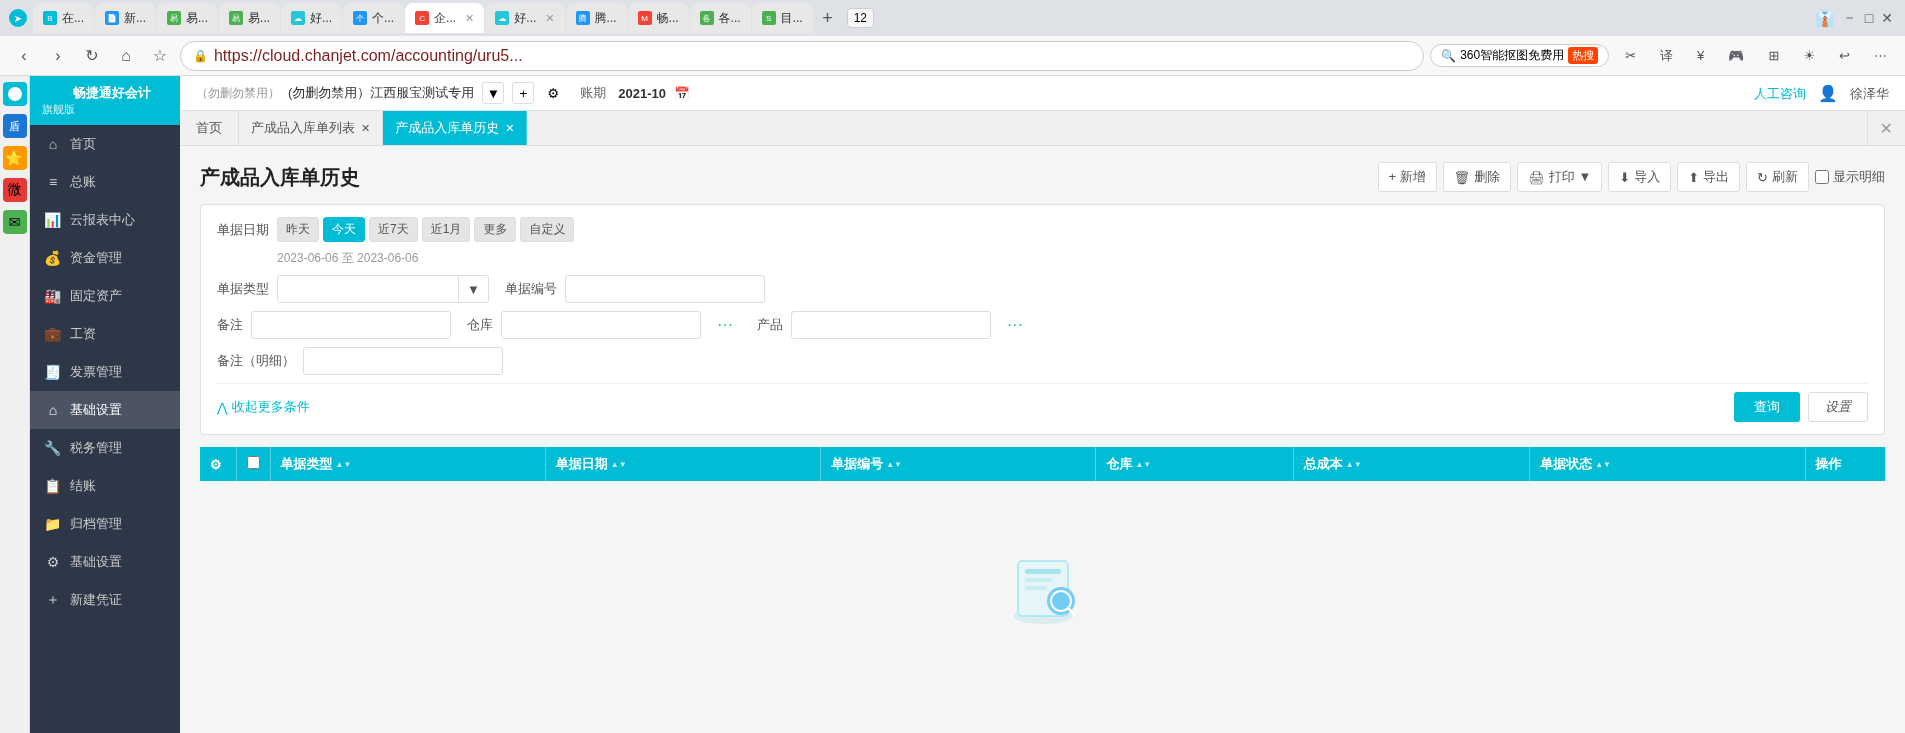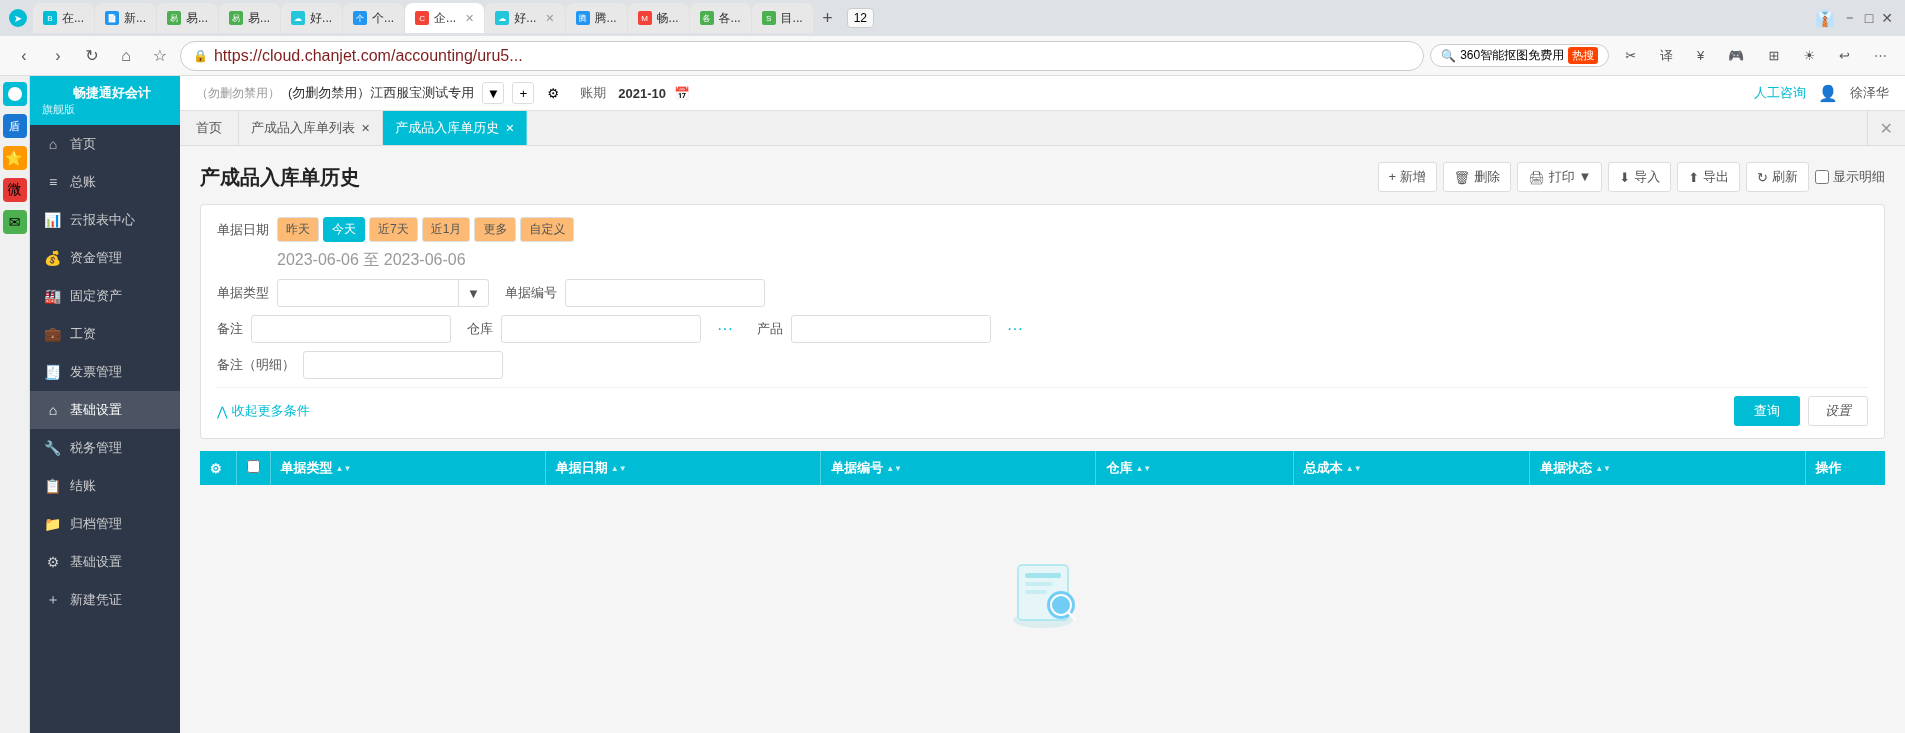--- a/index.html
+++ b/index.html
@@ -48,21 +48,21 @@
     .nav-header-sub { color: rgba(255,255,255,0.8); font-size: 11px; }
     .nav-item { display: flex; align-items: center; gap: 8px; padding: 10px 14px; color: #ccc; cursor: pointer; font-size: 13px; }
     .nav-item.active { background: rgba(255,255,255,0.15); color: #fff; }
     .nav-item-icon { font-size: 14px; width: 18px; text-align: center; }
 
     
     .content-area { flex: 1; display: flex; flex-direction: column; background: #f5f5f5; overflow: hidden; }
 
     
     .top-bar { background: #fff; padding: 6px 16px; display: flex; align-items: center; gap: 8px; border-bottom: 1px solid #e0e0e0; font-size: 13px; }
-    .top-bar-right { margin-left: auto; display: flex; align-items: center; gap: 12px; color: #555; }
+    .top-bar-right { margin-left: auto; display: flex; align-items: flex-end; gap: 12px; color: #555; }
 
     
     .page-content { padding: 16px 20px; overflow-y: auto; flex: 1; }
     .page-title { font-size: 20px; font-weight: bold; color: #222; margin-bottom: 16px; }
     .toolbar-btn { display: flex; align-items: center; gap: 4px; padding: 5px 10px; border: 1px solid #ddd; background: #fff; border-radius: 3px; cursor: pointer; font-size: 13px; color: #333; }
     .btn-add { color: #555; }
     .btn-del { color: #555; }
     .btn-print { color: #555; }
     .btn-import { color: #555; }
     .btn-export { color: #555; }
@@ -71,23 +71,23 @@
     .checkbox-small { width: 14px; height: 14px; }
 
     
     .search-form { background: #fff; border: 1px solid #e0e0e0; border-radius: 4px; padding: 12px 16px; margin-bottom: 12px; }
     .search-row { display: flex; align-items: center; gap: 16px; margin-bottom: 8px; flex-wrap: wrap; }
     .search-field { display: flex; align-items: center; gap: 8px; }
     .search-label { color: #555; font-size: 13px; white-space: nowrap; }
     .search-input { border: 1px solid #ddd; border-radius: 3px; padding: 4px 8px; font-size: 13px; height: 28px; }
     .search-input-wide { width: 200px; }
     .date-range { display: flex; align-items: center; gap: 4px; }
-    .date-btn { padding: 3px 8px; border: 1px solid #ddd; border-radius: 3px; cursor: pointer; font-size: 12px; background: #fdba74; color: #555; }
+    .date-btn { padding: 3px 8px; border: 1px solid #ddd; border-radius: 3px; cursor: pointer; font-size: 12px; background: #e5e5e5; color: #555; }
     .date-btn.active { background: #00bcd4; color: #fff; border-color: #00bcd4; }
-    .date-hint { font-size: 16px; color: #999; }
+    .date-hint { font-size: 12px; color: #999; }
     .search-dropdown { display: flex; align-items: center; border: 1px solid #ddd; border-radius: 3px; height: 28px; }
     .search-dropdown-input { border: none; padding: 4px 8px; font-size: 13px; width: 160px; outline: none; }
     .search-dropdown-arrow { padding: 0 8px; color: #555; border-left: 1px solid #ddd; height: 100%; display: flex; align-items: center; cursor: pointer; }
     .search-dots { color: #00bcd4; cursor: pointer; font-size: 16px; padding: 0 8px; }
     .query-btn { background: #00bcd4; color: #fff; border: none; padding: 6px 20px; border-radius: 3px; cursor: pointer; font-size: 13px; }
     .settings-btn { background: #fff; border: 1px solid #ddd; padding: 5px 16px; border-radius: 3px; cursor: pointer; font-size: 13px; color: #555; font-style: italic; }
 
     
     .data-table { width: 100%; border-collapse: collapse; background: #fff; }
     .table-header { background: #00bcd4; }

